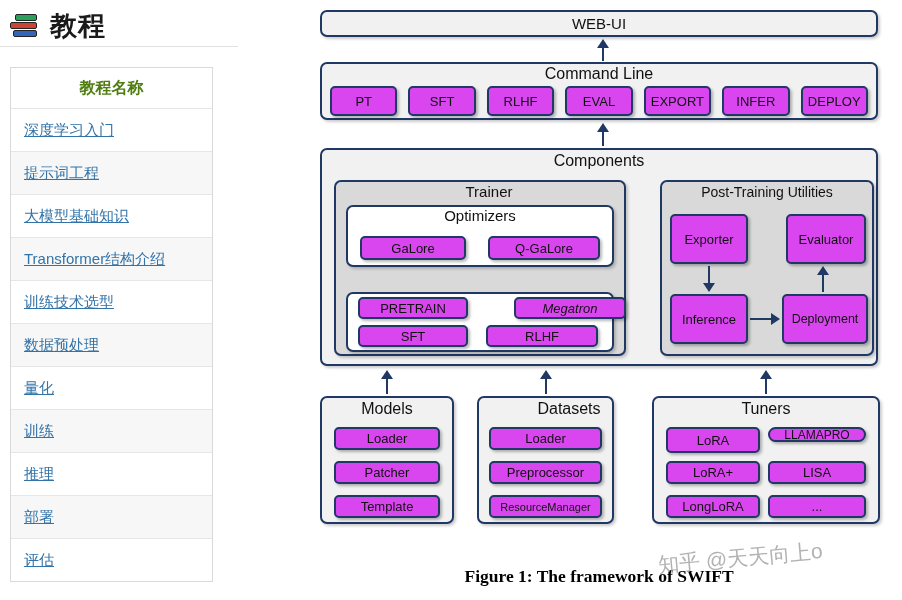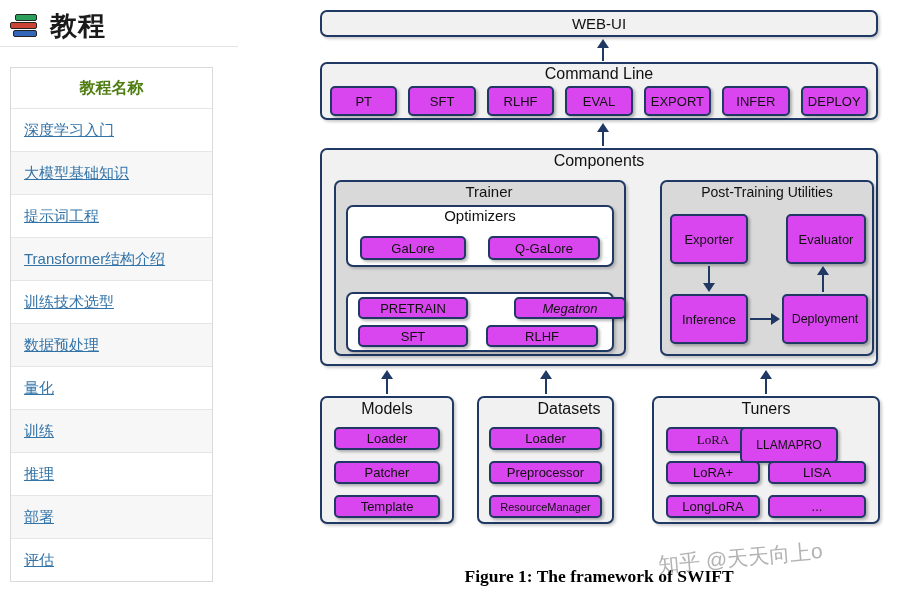--- a/index.html
+++ b/index.html
@@ -72,24 +72,24 @@
   <div class="logo-title">教程</div>
 </div>
 <div class="abs top-divider"></div>
 
 <div class="abs nav-table">
   <div class="nav-header">教程名称</div>
   <div class="nav-row">
       <a>深度学习入门</a>
     </div>
   <div class="nav-row">
-      <a>大模型基础知识</a>
+      <a>提示词工程</a>
     </div>
   <div class="nav-row">
-      <a>提示词工程</a>
+      <a>大模型基础知识</a>
     </div>
   <div class="nav-row">
       <a>Transformer结构介绍</a>
     </div>
   <div class="nav-row">
       <a>训练技术选型</a>
     </div>
   <div class="nav-row">
       <a>数据预处理</a>
     </div>
@@ -164,21 +164,21 @@
 <div class="abs wbox" style="left:334px; top:495px; width:106px; height:23px;">Template</div>
 
 <div class="abs panel" style="left:477px; top:396px; width:137px; height:128px;"></div>
 <div class="abs ptitle" style="left:477px; top:400px; width:137px;padding-left:47px;">Datasets</div>
 <div class="abs wbox" style="left:489px; top:427px; width:113px; height:23px;">Loader</div>
 <div class="abs wbox" style="left:489px; top:461px; width:113px; height:23px;">Preprocessor</div>
 <div class="abs wbox" style="left:489px; top:495px; width:113px; height:23px; font-size:11px;">ResourceManager</div>
 
 <div class="abs panel" style="left:652px; top:396px; width:228px; height:128px;"></div>
 <div class="abs ptitle" style="left:652px; top:400px; width:228px;">Tuners</div>
-<div class="abs wbox" style="left:666px; top:427px; width:94px; height:26px;font-family:Liberation Serif, serif;">LoRA</div>
-<div class="abs wbox" style="left:740px; top:427px; width:98px; height:36px; font-size:12px;">LLAMAPRO</div>
+<div class="abs wbox" style="left:666px; top:427px; width:94px; height:26px;">LoRA</div>
+<div class="abs wbox" style="left:768px; top:427px; width:98px; height:15px; font-size:12px;border-radius:9px;">LLAMAPRO</div>
 <div class="abs wbox" style="left:666px; top:461px; width:94px; height:23px;">LoRA+</div>
 <div class="abs wbox" style="left:768px; top:461px; width:98px; height:23px;">LISA</div>
 <div class="abs wbox" style="left:666px; top:495px; width:94px; height:23px;">LongLoRA</div>
 <div class="abs wbox" style="left:768px; top:495px; width:98px; height:23px;">...</div>
 
 <div class="abs caption" style="left:320px; top:566px; width:558px;">Figure 1: The framework of SWIFT</div>
 <div class="abs watermark" style="left:658px; top:544px;">知乎 @天天向上o</div>
 
 </body></html>

